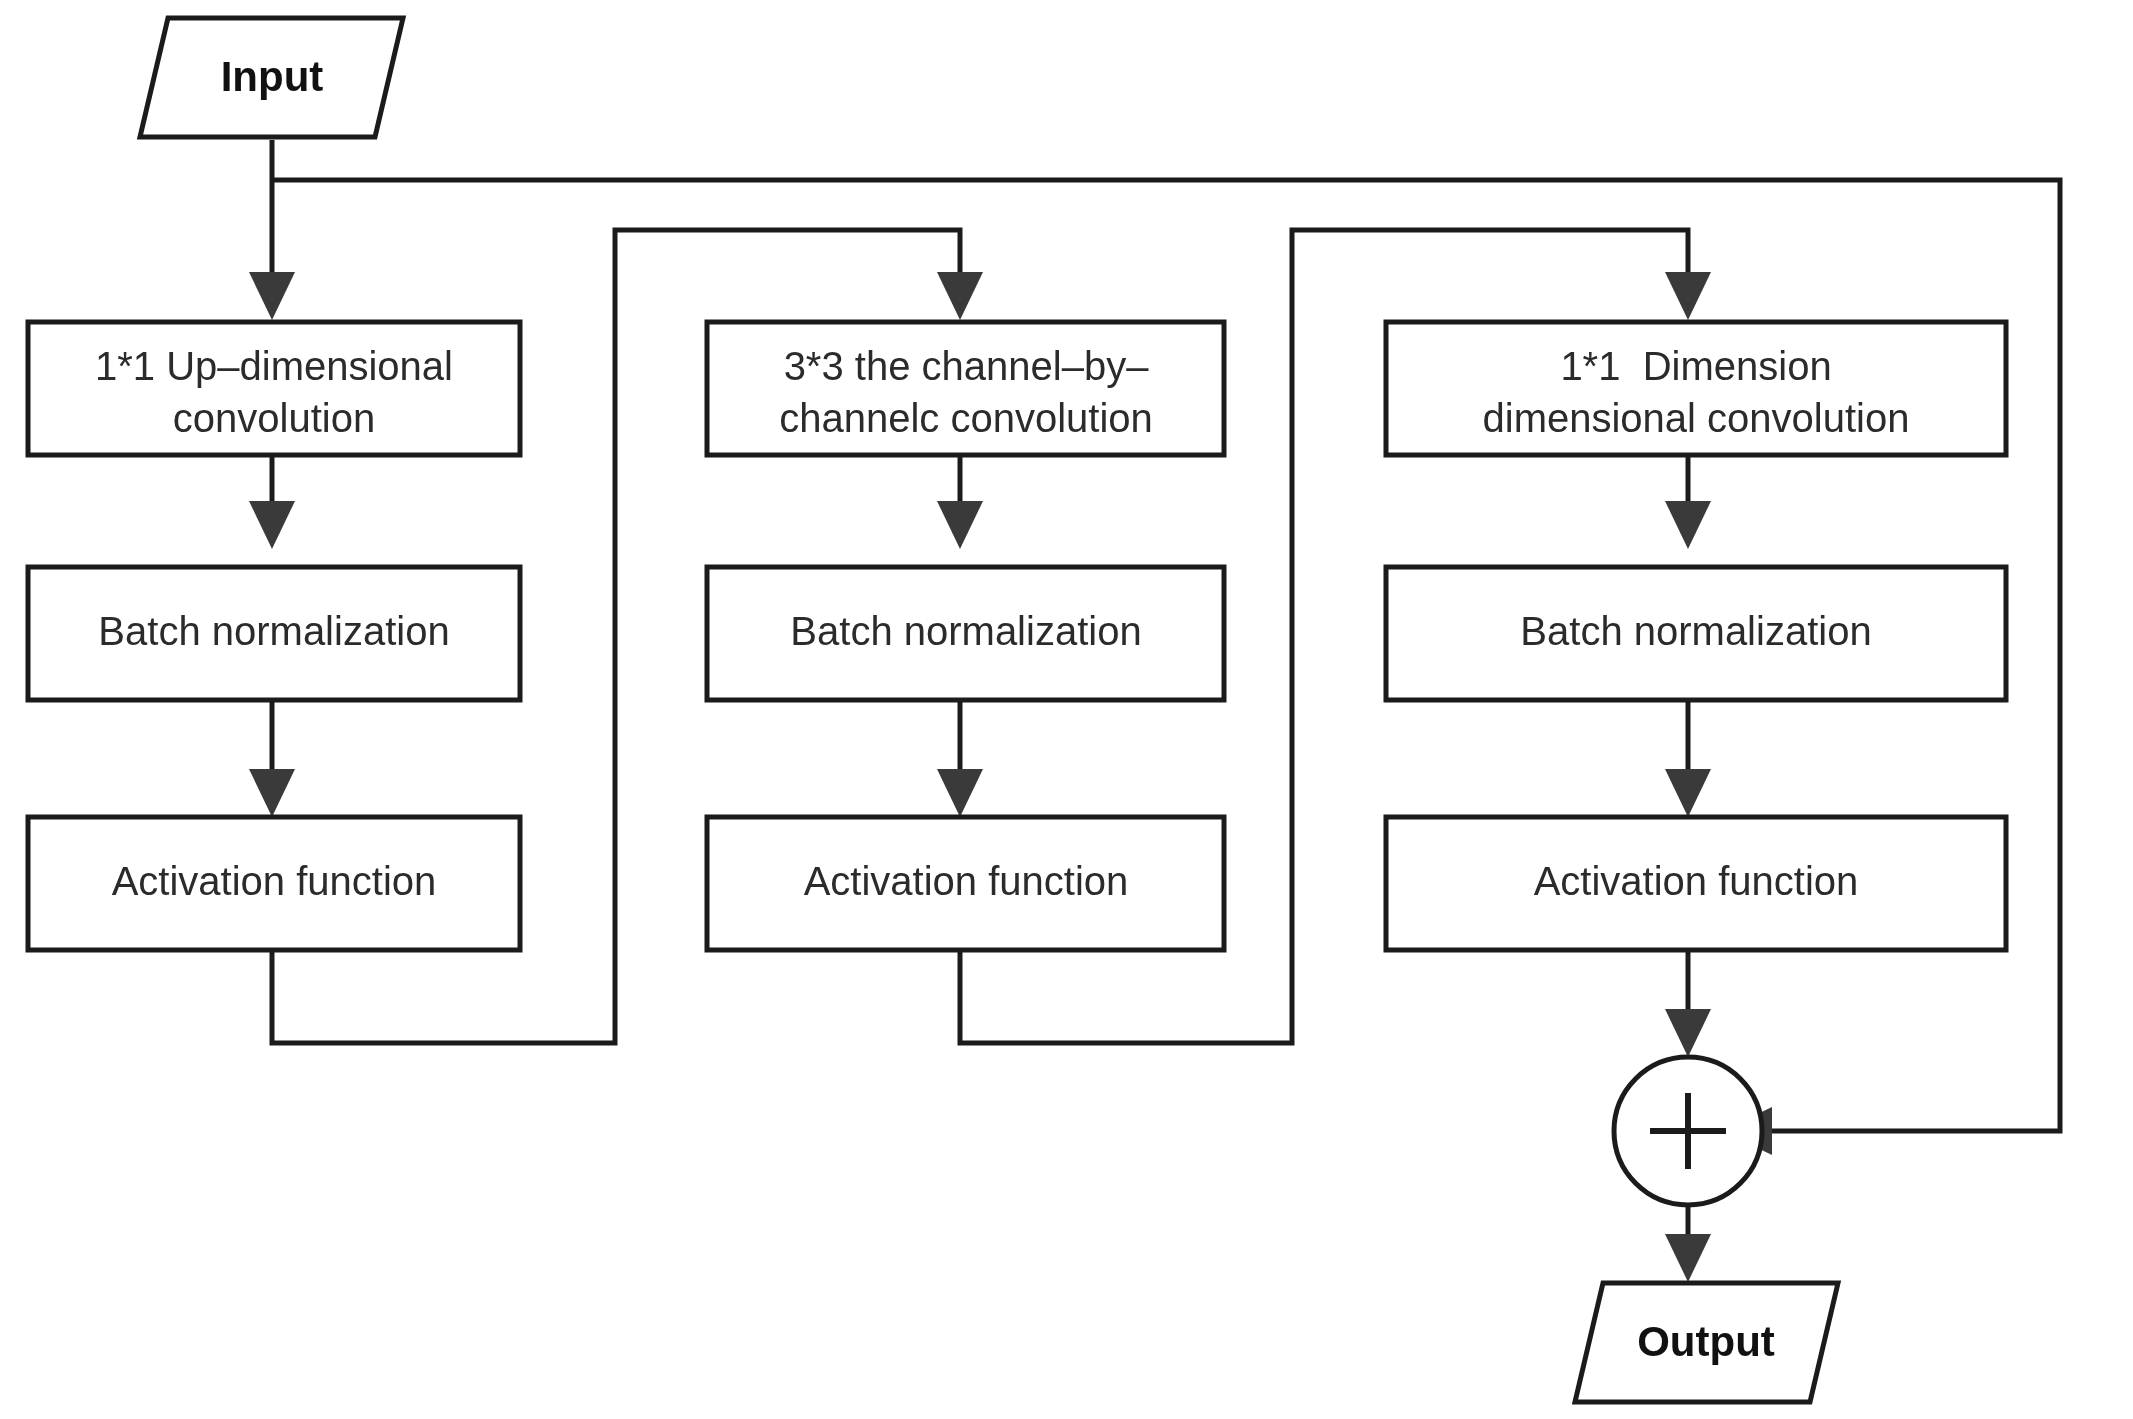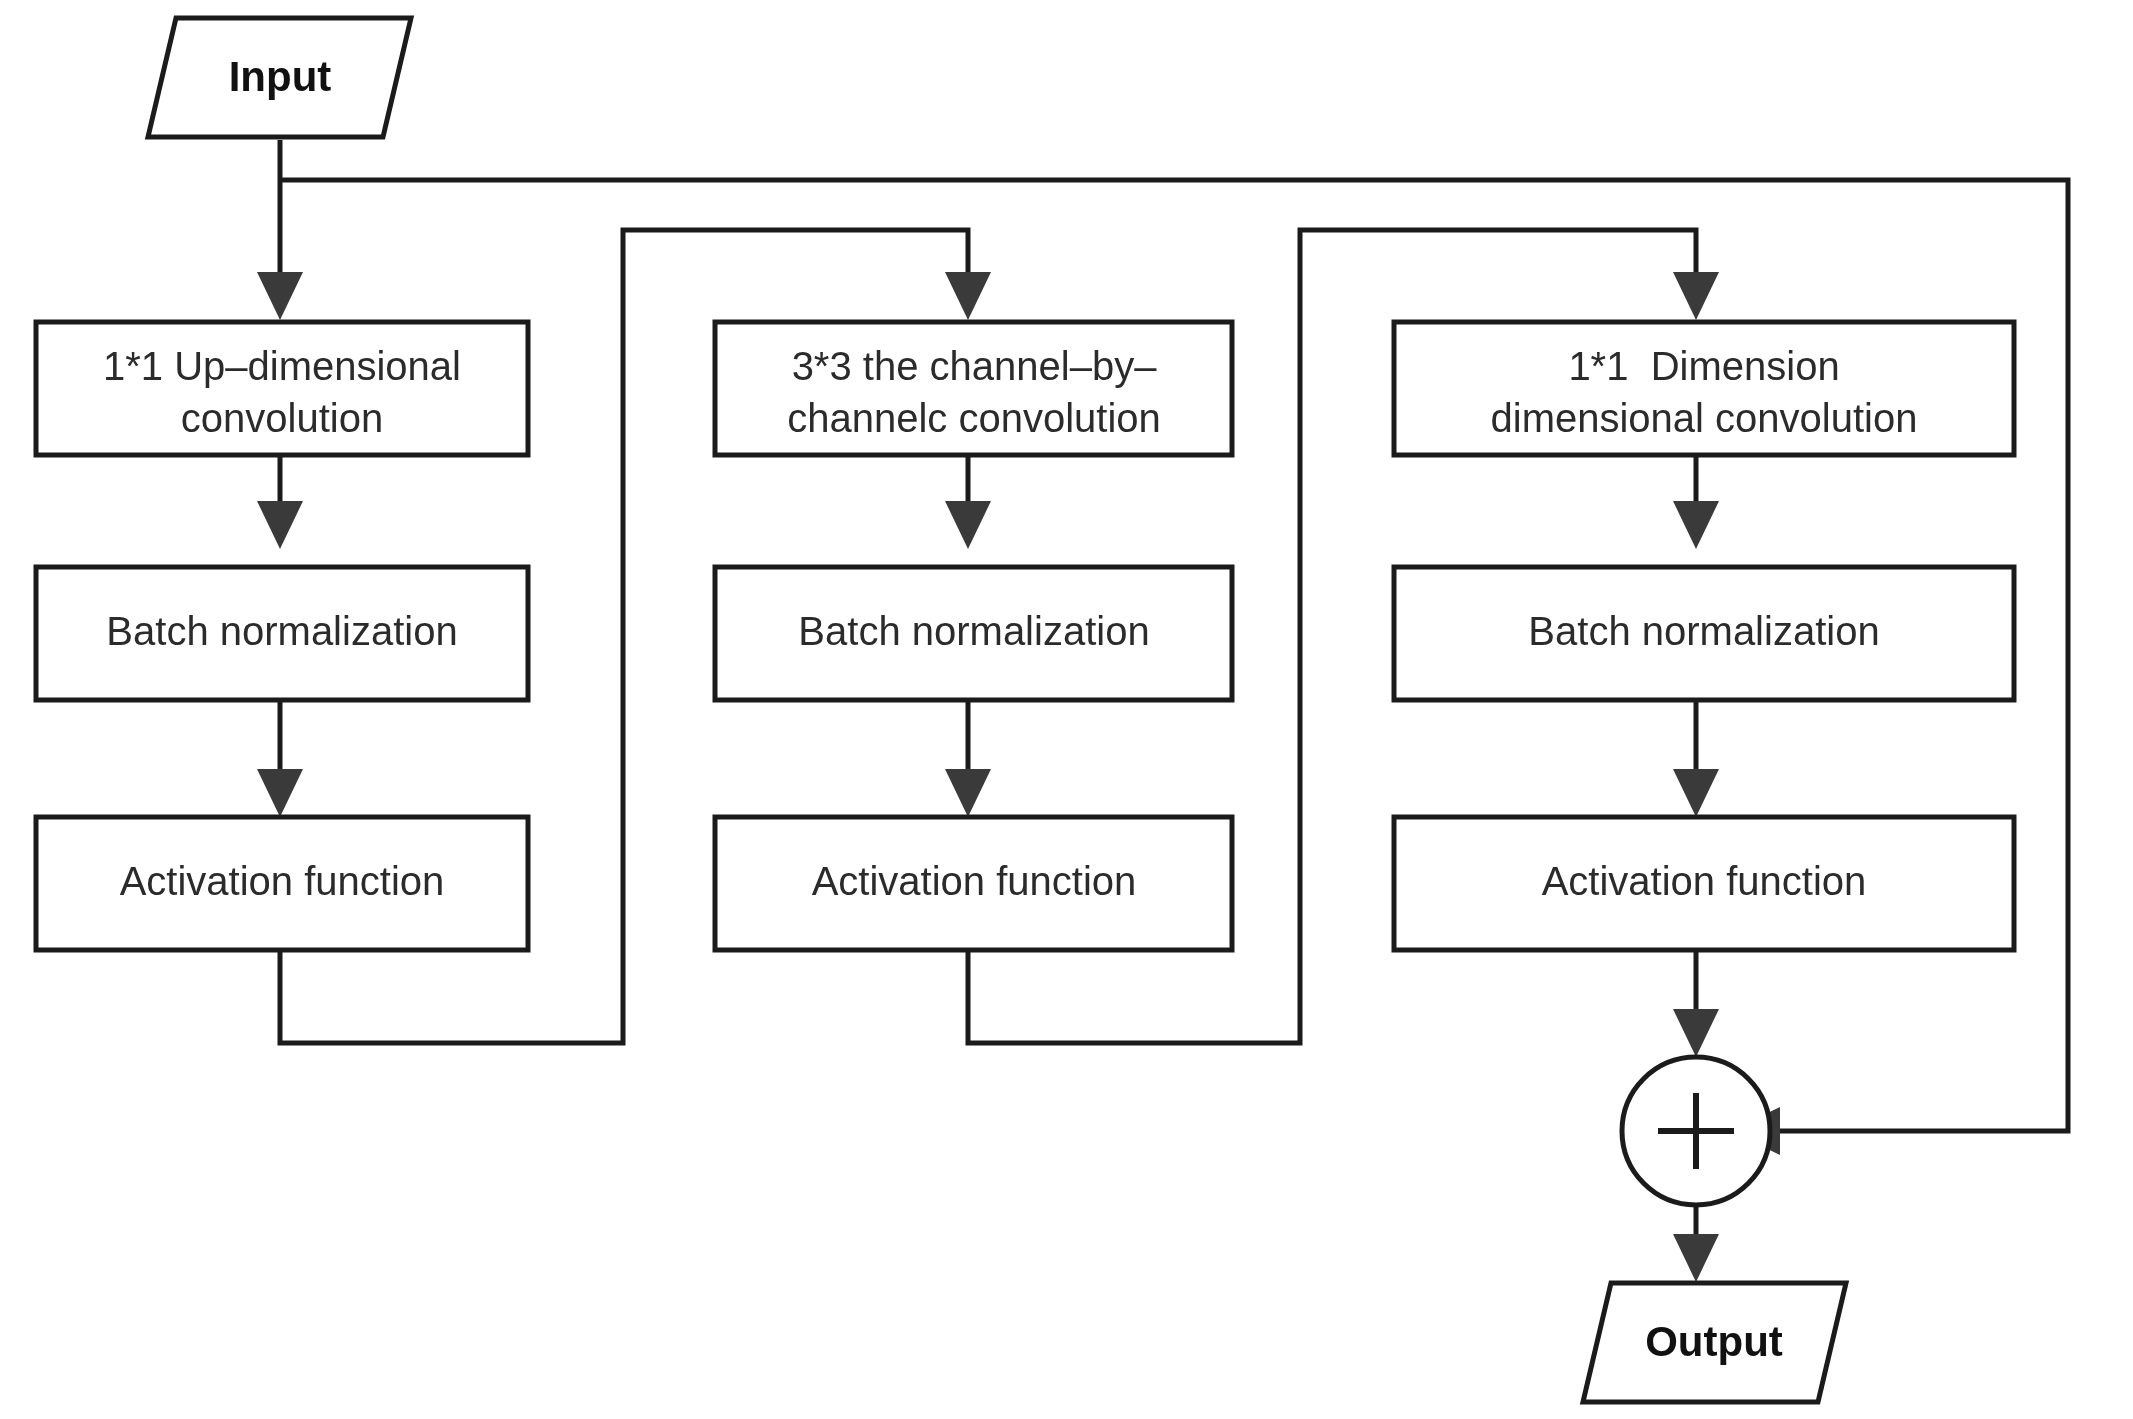--- a/index.html
+++ b/index.html
@@ -11,21 +11,20 @@
     width: 2133px;
     height: 1419px;
     font-family: "Liberation Sans", sans-serif;
     overflow: hidden;
   }
   #diagram-root {
     position: relative;
     width: 1845px;
     height: 1419px;
     background: #ffffff;
-    padding-left: 8px;
   }
   svg#flow {
     display: block;
     width: 2133px;
     height: 1419px;
   }
   .node-shape {
     fill: #ffffff;
     stroke: #1b1b1b;
     stroke-width: 5;

